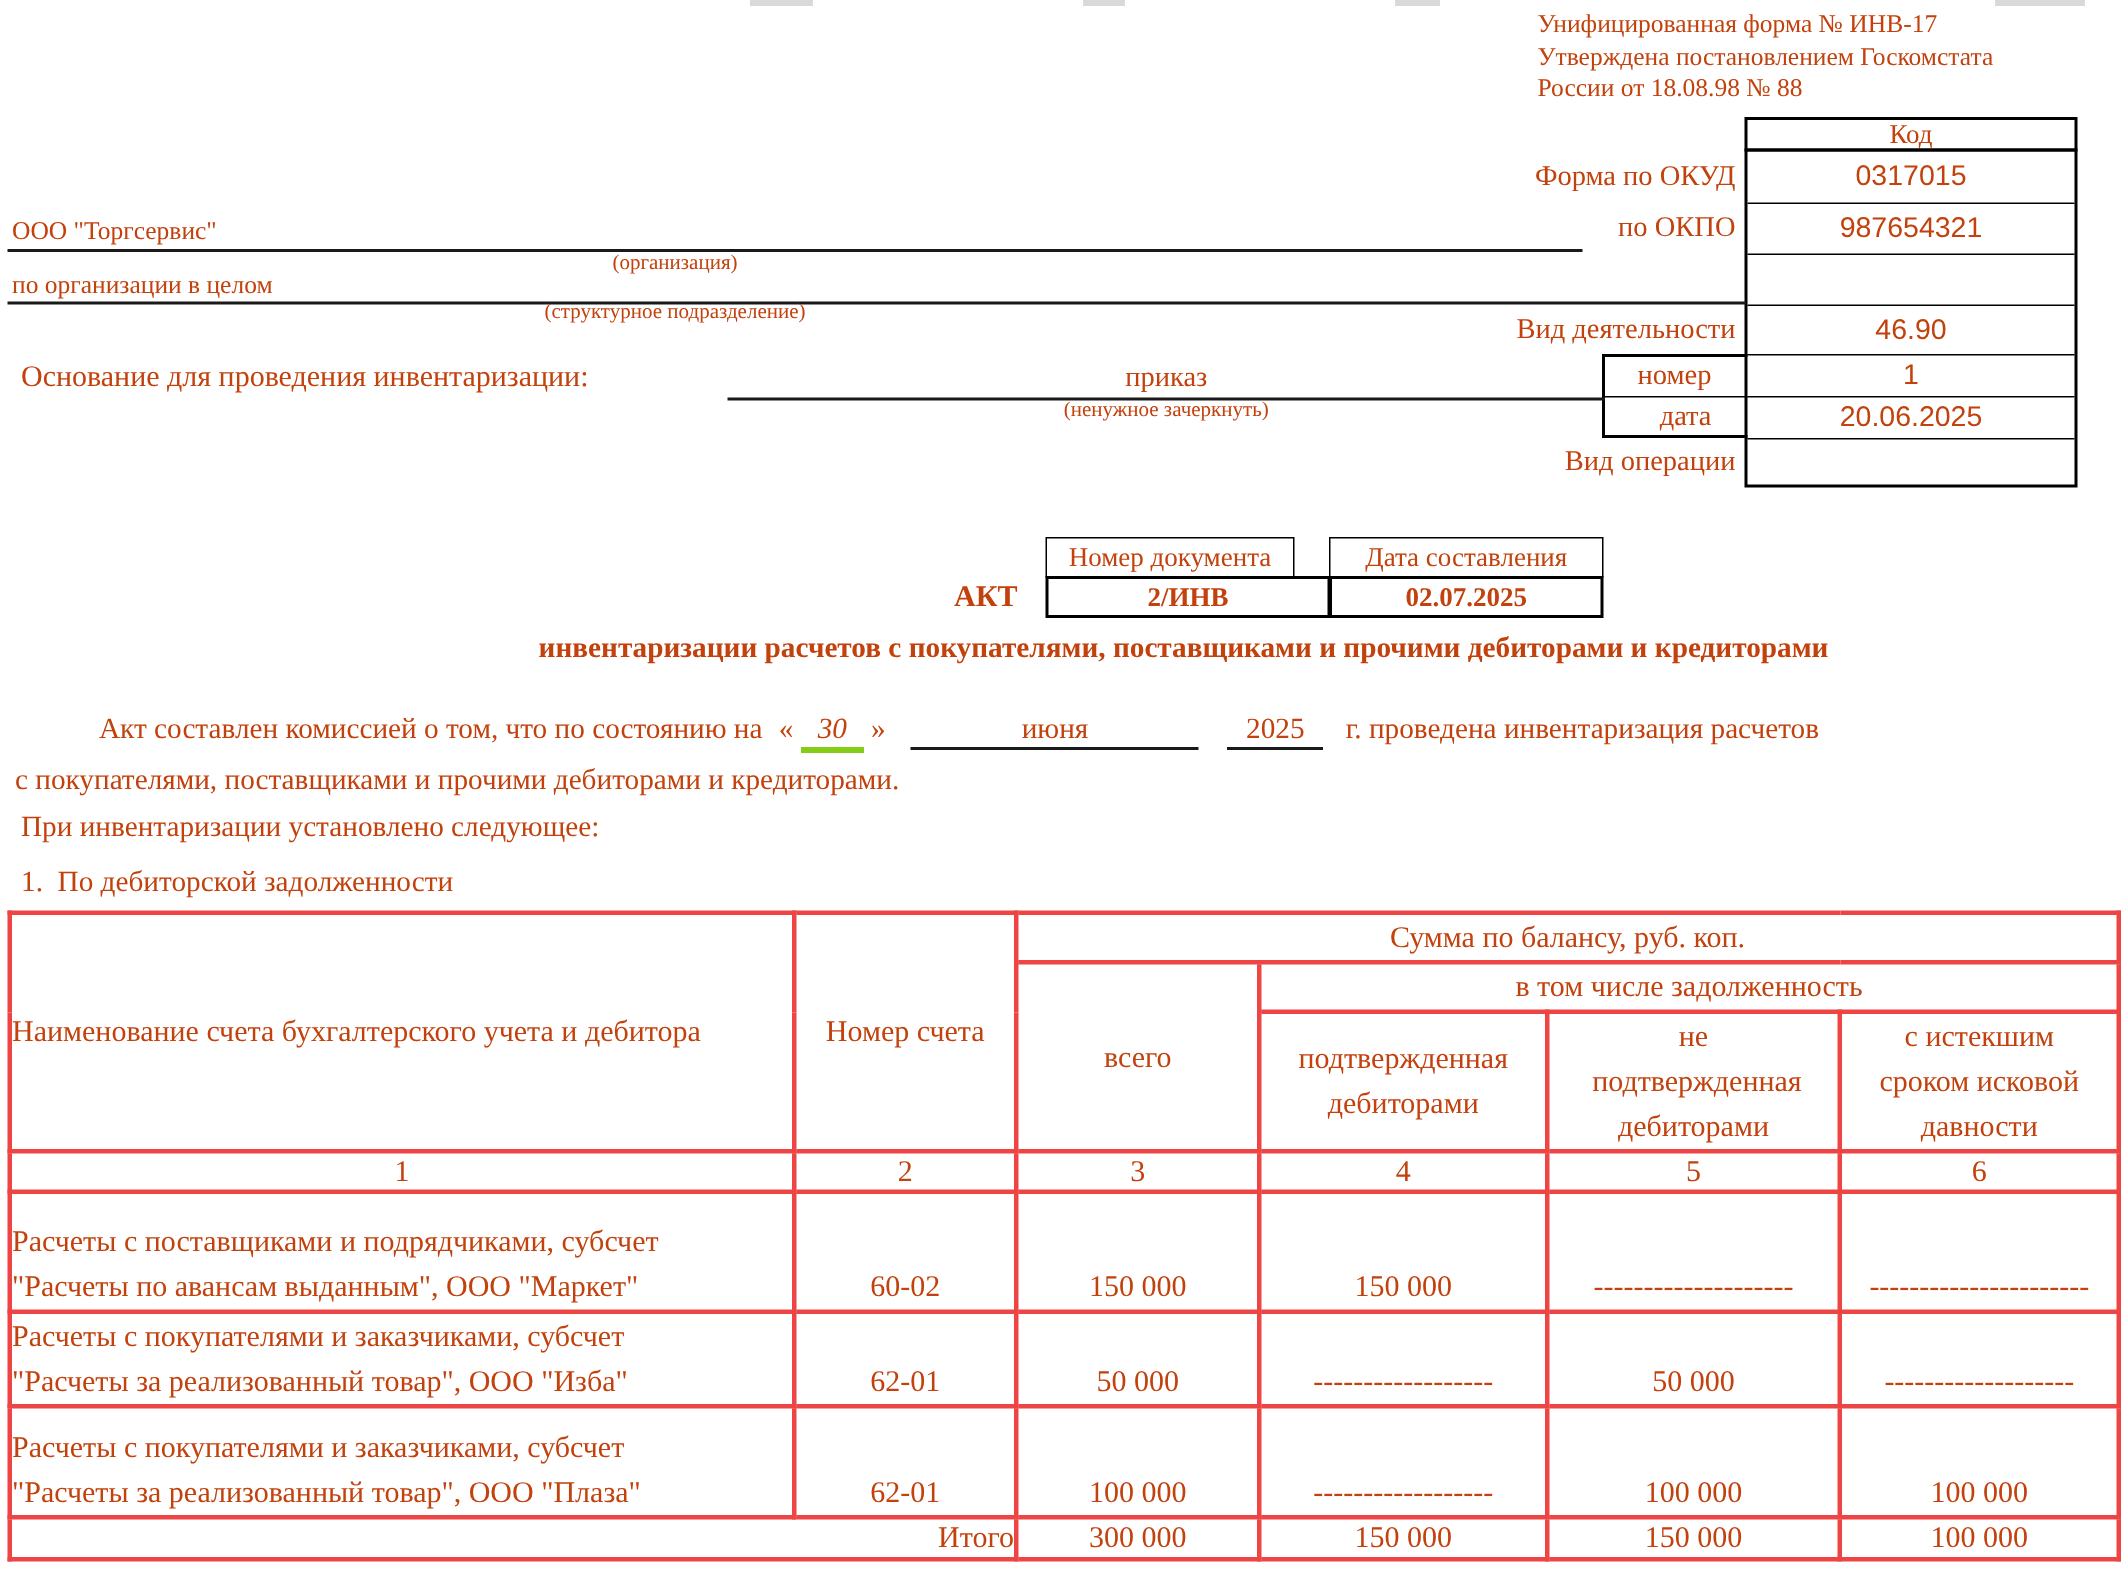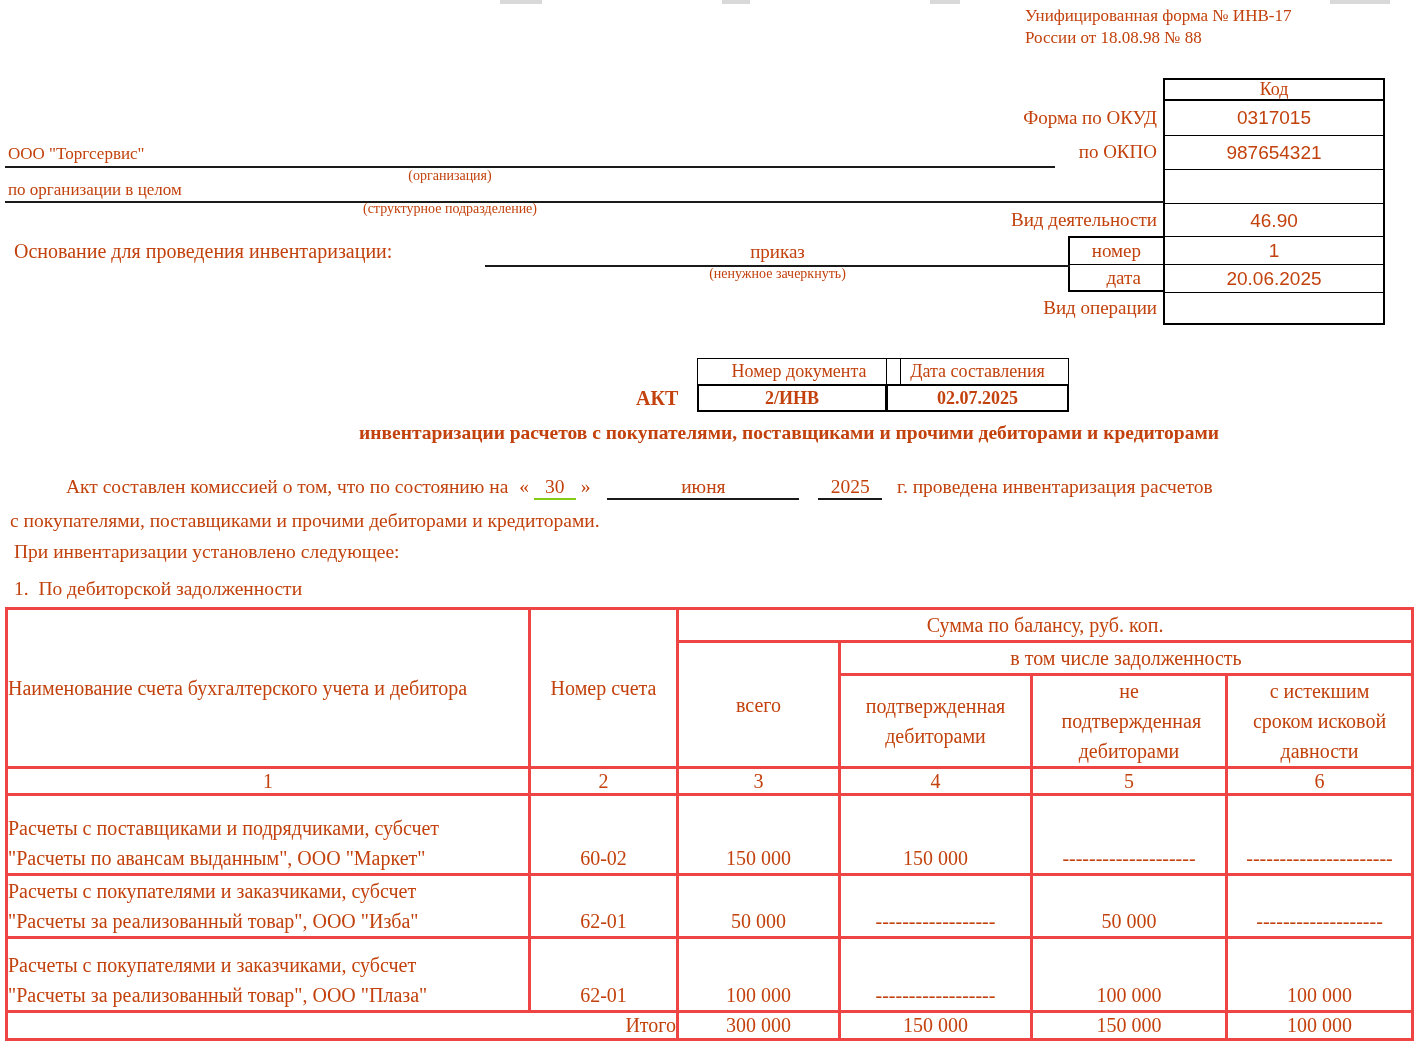--- a/index.html
+++ b/index.html
@@ -58,20 +58,21 @@
 
 <div class="page">
 
   <div class="artifact" style="left:500px;width:42px;"></div>
   <div class="artifact" style="left:722px;width:28px;"></div>
   <div class="artifact" style="left:930px;width:30px;"></div>
   <div class="artifact" style="left:1330px;width:60px;"></div>
 
   <div class="abs form-note">
     <div>Унифицированная форма № ИНВ-17</div>
+    <div>Утверждена постановлением Госкомстата</div>
     <div>России от 18.08.98 № 88</div>
   </div>
 
   <div class="abs code-label" style="top:101px;height:34px;line-height:34px;">Форма по ОКУД</div>
   <div class="abs code-label" style="top:135px;height:34px;line-height:34px;">по ОКПО</div>
   <div class="abs code-label" style="top:203px;height:33px;line-height:33px;">Вид деятельности</div>
   <div class="abs code-label" style="top:292px;height:31px;line-height:31px;">Вид операции</div>
 
   <div class="abs subbox">
     <div class="subrow">номер</div>
@@ -99,32 +100,32 @@
   <div class="uline" style="left:5px;top:180px;width:1159px;height:21px;"></div>
   <div class="abs cap ctr" style="left:230px;top:203px;width:440px;">(структурное подразделение)</div>
 
   <div class="abs ctr" style="left:485px;top:241px;width:585px;font-size:19px;">приказ</div>
   <div class="abs" style="left:14px;top:240px;font-size:20px;">Основание для проведения инвентаризации:</div>
   <div class="uline" style="left:485px;top:241px;width:585px;height:24px;"></div>
   <div class="abs cap ctr" style="left:485px;top:268px;width:585px;">(ненужное зачеркнуть)</div>
 
   <div class="abs b" style="left:636px;top:385px;font-size:20px;line-height:27px;">АКТ</div>
   <div class="abs act-tbl">
-    <div class="acell" style="left:0;top:0;width:204px;height:27px;">Номер документа</div>
+    <div class="acell" style="left:0;top:0;width:166px;height:27px;">Номер документа</div>
     <div class="acell" style="left:189px;top:0;width:183px;height:27px;">Дата составления</div>
     <div class="acell avcell" style="left:0;top:26px;width:190px;height:28px;">2/ИНВ</div>
     <div class="acell avcell" style="left:189px;top:26px;width:183px;height:28px;">02.07.2025</div>
   </div>
 
   <div class="abs b ctr" style="left:170px;right:10px;top:422px;font-size:19.5px;">инвентаризации расчетов с покупателями, поставщиками и прочими дебиторами и кредиторами</div>
 
   <div class="abs" style="left:66px;top:476px;font-size:19.5px;white-space:nowrap;">
     <span>Акт составлен комиссией о том, что по состоянию на</span>
     <span style="margin-left:6px;">«</span>
-    <span style="display:inline-block;width:42px;text-align:center;border-bottom:2px solid #84cc16;">30</span>
+    <span style="display:inline-block;width:42px;text-align:center;border-bottom:4px solid #84cc16;font-style:italic;">30</span>
     <span style="margin-right:12px;">»</span>
     <span style="display:inline-block;width:192px;text-align:center;border-bottom:2px solid #1a1a1a;">июня</span>
     <span style="display:inline-block;width:64px;margin-left:14px;text-align:center;border-bottom:2px solid #1a1a1a;">2025</span>
     <span style="margin-left:10px;">г. проведена инвентаризация расчетов</span>
   </div>
   <div class="abs" style="left:10px;top:510px;font-size:19.5px;">с покупателями, поставщиками и прочими дебиторами и кредиторами.</div>
   <div class="abs" style="left:14px;top:541px;font-size:19.5px;">При инвентаризации установлено следующее:</div>
 
   <div class="abs" style="left:14px;top:578px;font-size:19.5px;white-space:pre;">1.  По дебиторской задолженности</div>
 

